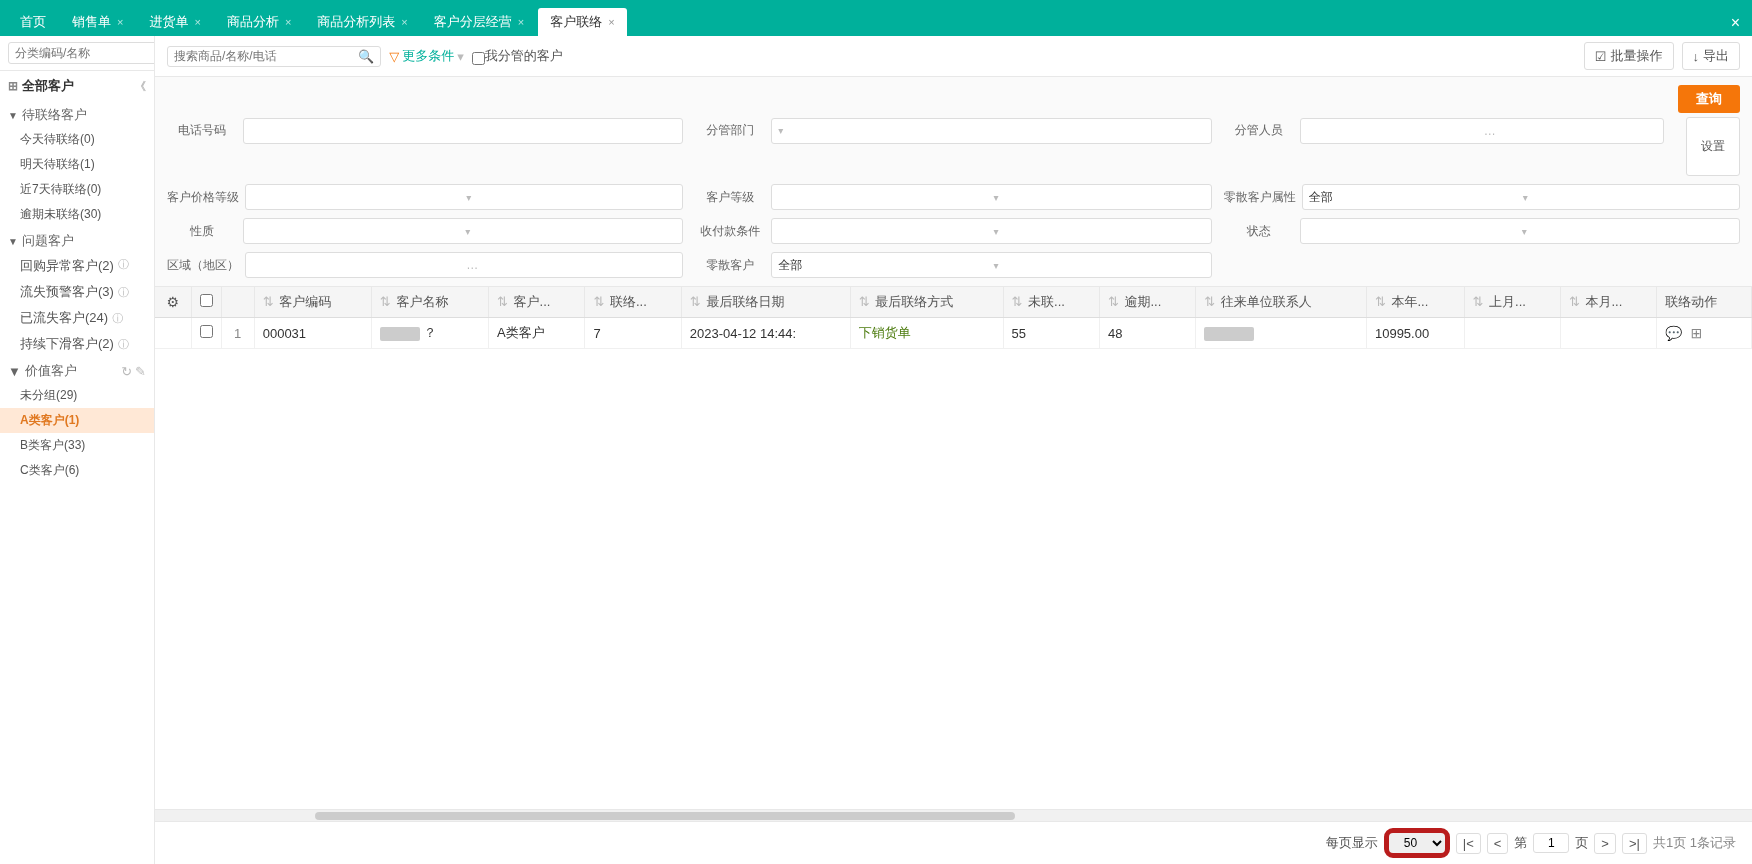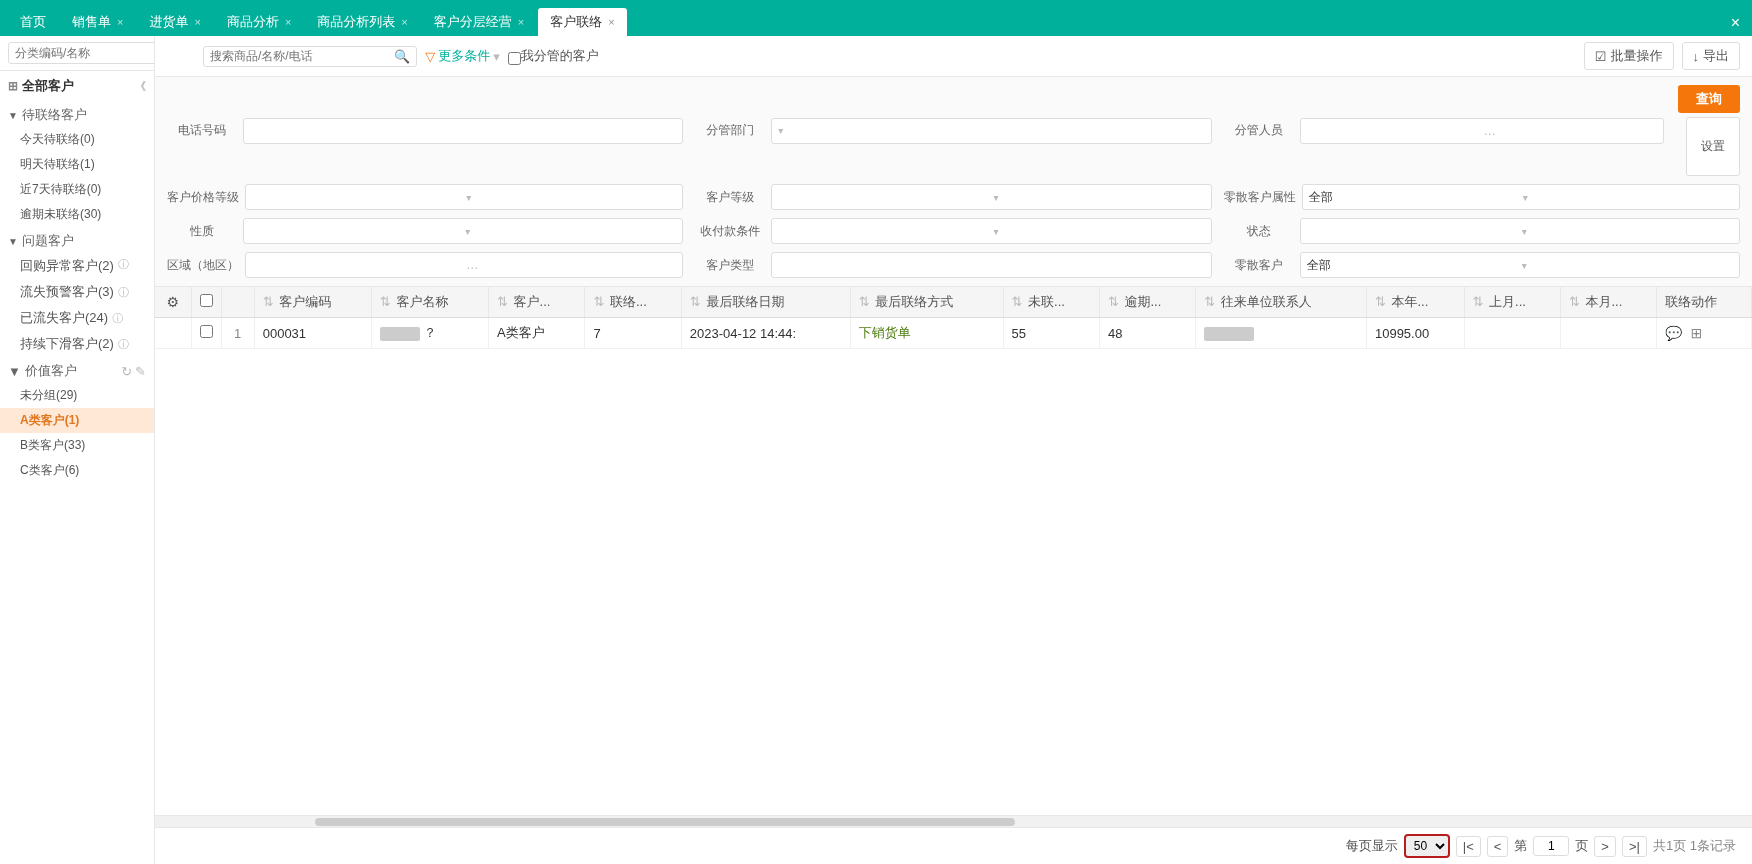--- a/index.html
+++ b/index.html
@@ -72,21 +72,21 @@
     .content-area {
       flex: 1; display: flex; flex-direction: column; background: #fff; overflow: hidden;
     }
 
     
     .filter-bar {
       display: flex; align-items: center; padding: 6px 12px;
       border-bottom: 1px solid #e8e8e8; gap: 8px; background: #fff;
     }
     .filter-search-wrap {
-      display: flex; align-items: center; border: 1px solid #ddd; border-radius: 3px; padding: 2px 6px; gap: 4px; margin-left: 36px;
+      display: flex; align-items: center; border: 1px solid #ddd; border-radius: 3px; padding: 2px 6px; gap: 4px;
     }
     .filter-search-wrap input { border: none; outline: none; font-size: 12px; color: #999; width: 160px; }
     .filter-search-wrap .search-icon { color: #00b09b; }
     .filter-more { display: flex; align-items: center; gap: 3px; color: #00b09b; cursor: pointer; font-size: 12px; }
     .filter-checkbox-label { display: flex; align-items: flex-end; font-size: 12px; color: #555; cursor: pointer; }
     .filter-actions { margin-left: auto; display: flex; gap: 8px; align-items: center; }
     .btn-batch { border: 1px solid #ddd; background: #fff; padding: 4px 10px; border-radius: 3px; cursor: pointer; font-size: 12px; color: #555; display: flex; align-items: center; gap: 4px; }
     .btn-export { border: 1px solid #ddd; background: #fff; padding: 4px 10px; border-radius: 3px; cursor: pointer; font-size: 12px; color: #555; display: flex; align-items: center; gap: 4px; }
 
     
@@ -139,21 +139,21 @@
       display: inline-block; background: #ccc; border-radius: 2px;
       min-width: 40px; height: 14px; vertical-align: middle;
     }
 
     
     .pagination {
       display: flex; align-items: center; justify-content: flex-end;
       padding: 6px 16px; border-top: 1px solid #e8e8e8; gap: 6px;
       background: #fff; font-size: 12px; color: #555;
     }
-    .pagination select { border: 2px solid #b91c1c; border-radius: 4px; padding: 2px 4px; font-size: 12px; }
+    .pagination select { border: 5px solid #b91c1c; border-radius: 9px; padding: 2px 11px; font-size: 12px; }
     .pagination .page-btn { border: 1px solid #ddd; background: #fff; padding: 2px 6px; border-radius: 3px; cursor: pointer; color: #555; }
     .pagination .page-btn:disabled { color: #ccc; cursor: default; }
     .pagination .page-input { border: 1px solid #ddd; border-radius: 3px; padding: 2px 4px; width: 36px; text-align: center; font-size: 12px; }
     .pagination .total-text { color: #888; }
 
     
     .table-wrap::-webkit-scrollbar { height: 8px; width: 8px; }
     .table-wrap::-webkit-scrollbar-track { background: #f1f1f1; }
     .table-wrap::-webkit-scrollbar-thumb { background: #ccc; border-radius: 4px; }
 
@@ -356,26 +356,20 @@
           <span style="flex:1;"></span>
           <span class="arrow-down">▾</span>
         </div>
       </div>
 
       <div class="filter-row">
         <span class="filter-label">区域（地区）</span>
         <div class="filter-control">
           <span style="flex:1;"></span>
           <span class="dots">…</span>
-        </div>
-      </div>
-      <div class="filter-row">
-        <span class="filter-label">客户类型</span>
-        <div class="filter-control">
-          <span style="flex:1;"></span>
         </div>
       </div>
       <div class="filter-row">
         <span class="filter-label">零散客户</span>
         <div class="filter-control">
           <span class="value-text">全部</span>
           <span class="arrow-down">▾</span>
         </div>
       </div>
     </div>

